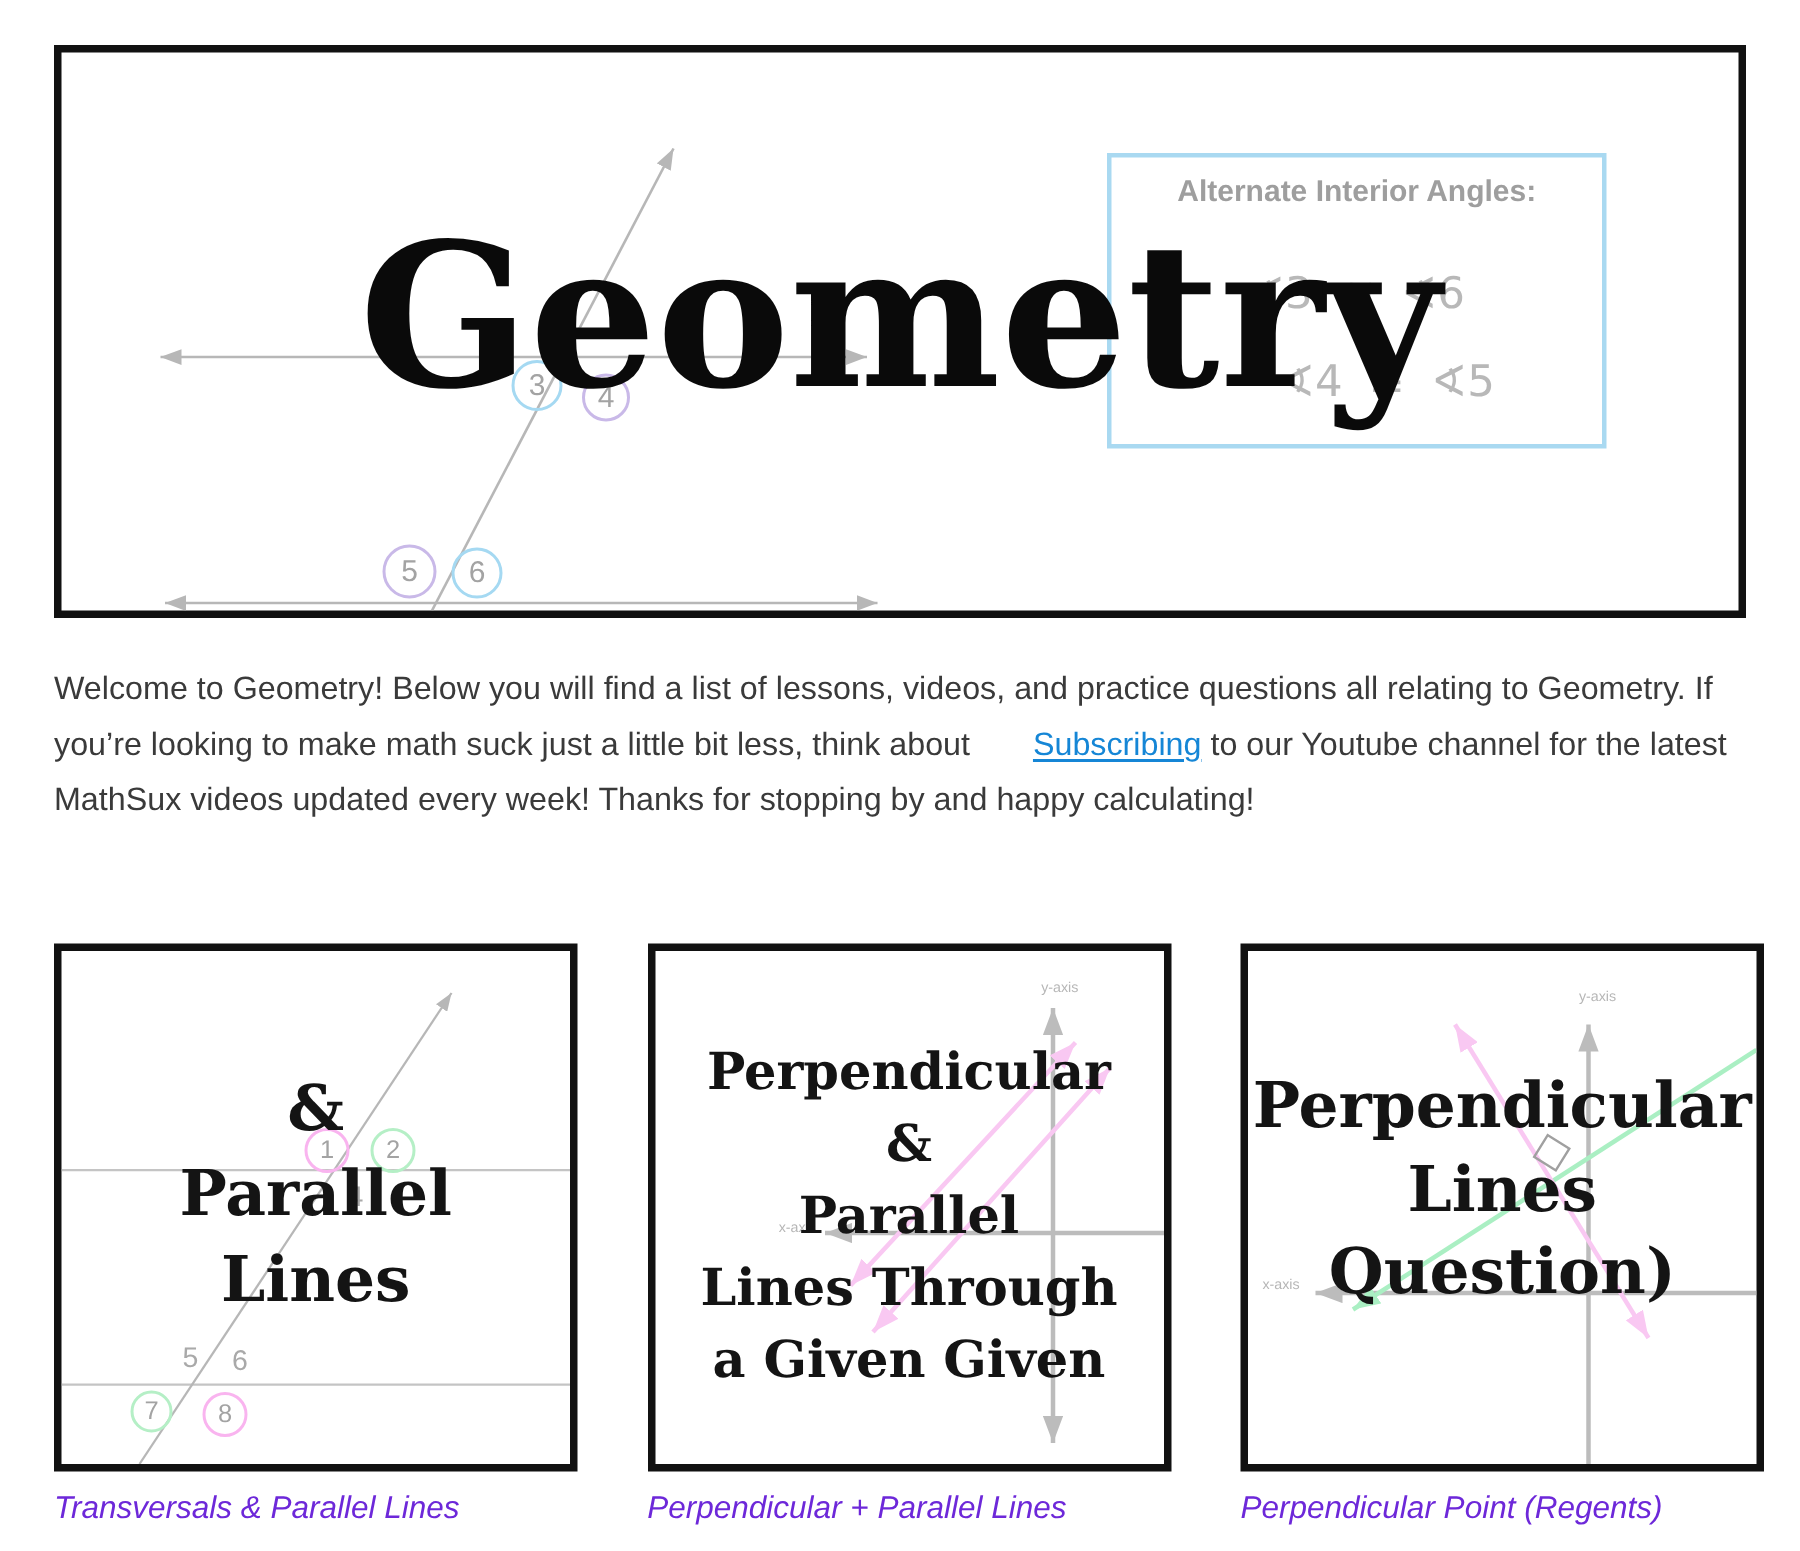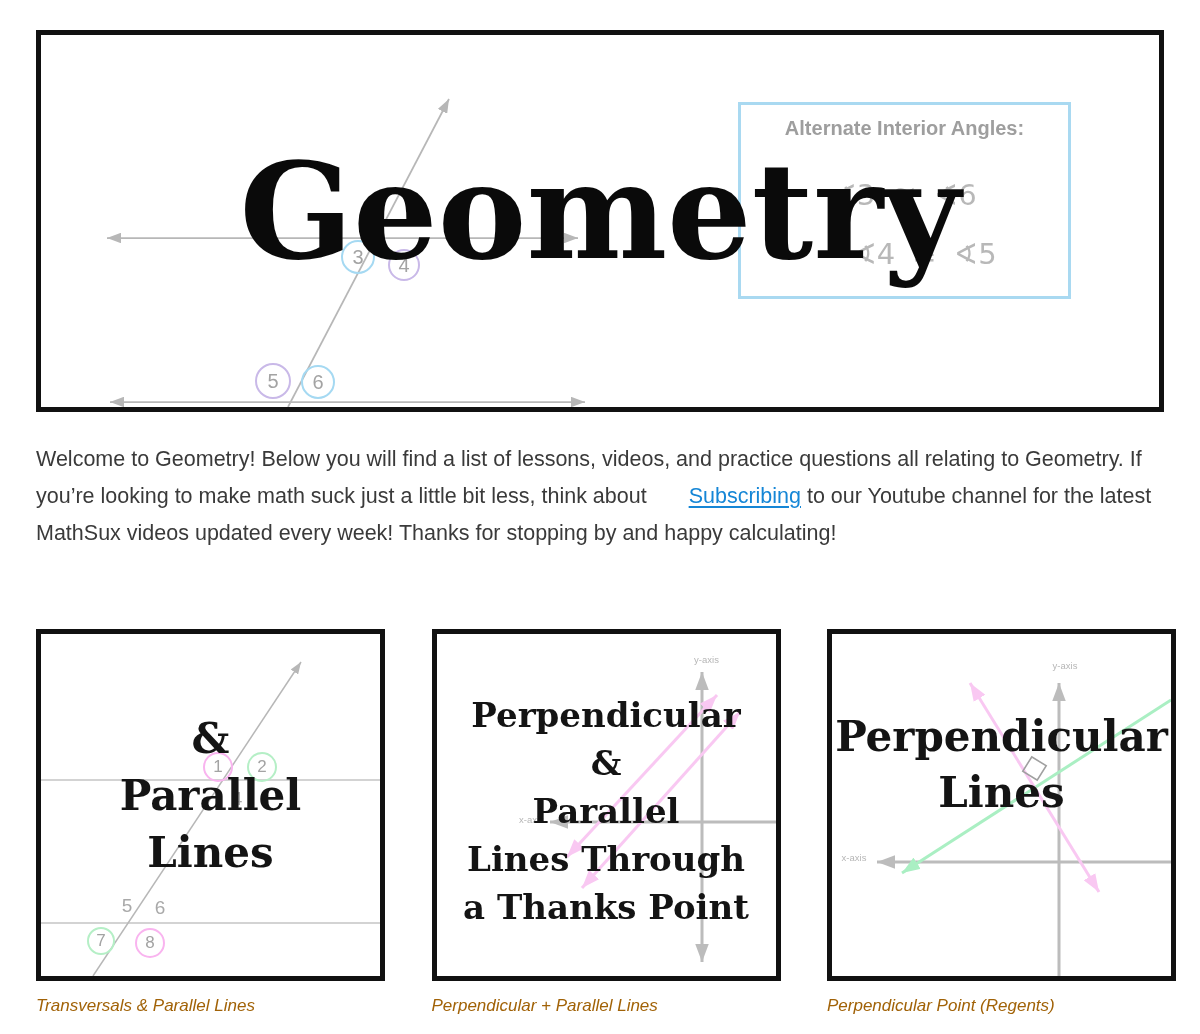--- a/index.html
+++ b/index.html
@@ -78,21 +78,21 @@
   .plain-num {
     position: absolute; z-index: 2; transform: translate(-50%, -50%);
     font-size: 19px; color: #a9a9a9;
   }
   .axis-label {
     position: absolute; z-index: 2; transform: translate(-50%, -50%);
     font-size: 9.5px; color: #b6b6b6;
   }
   .card-caption {
     margin-top: 14px;
-    font-size: 17px; font-style: italic; color: #a16207; line-height: 22px;
+    font-size: 21px; font-style: italic; color: #6d28d9; line-height: 22px;
   }
 </style>
 </head>
 <body>
 
 <div class="page">
 
   <div class="banner">
 
     <svg class="banner-svg" viewBox="0 0 1118 372" aria-hidden="true">
@@ -173,21 +173,21 @@
         </svg>
 
         <span class="axis-label" style="left:270px; top:25px;">y-axis</span>
         <span class="axis-label" style="left:95px;  top:185px;">x-axis</span>
 
         <div class="card-title card-title-2">
           <div>Perpendicular</div>
           <div>&amp;</div>
           <div>Parallel</div>
           <div>Lines Through</div>
-          <div>a Thanks Point</div>
+          <div>a Given Given</div>
         </div>
       </div>
       <figcaption class="card-caption">Perpendicular + Parallel Lines</figcaption>
     </figure>
 
     <figure class="card">
       <div class="card-frame">
         <svg class="card-svg" viewBox="0 0 339 342" aria-hidden="true">
           <defs>
             <marker id="c3-arrow-gray" viewBox="0 0 8 6" refX="8" refY="3" markerWidth="6" markerHeight="4.5" orient="auto-start-reverse">
@@ -206,19 +206,20 @@
           <line x1="138" y1="49" x2="267" y2="258" stroke="#f9c8f2" stroke-width="3" marker-start="url(#c3-arrow-pink)" marker-end="url(#c3-arrow-pink)"></line>
           <rect x="194" y="126" width="17" height="17" fill="none" stroke="#a0a0a0" stroke-width="1.6" transform="rotate(32 202.5 134.5)"></rect>
         </svg>
 
         <span class="axis-label" style="left:233px; top:31px;">y-axis</span>
         <span class="axis-label" style="left:22px;  top:223px;">x-axis</span>
 
         <div class="card-title card-title-3">
           <div>Perpendicular</div>
           <div>Lines</div>
+          <div>Question)</div>
         </div>
       </div>
       <figcaption class="card-caption">Perpendicular Point (Regents)</figcaption>
     </figure>
 
   </div>
 </div>
 
 </body></html>

